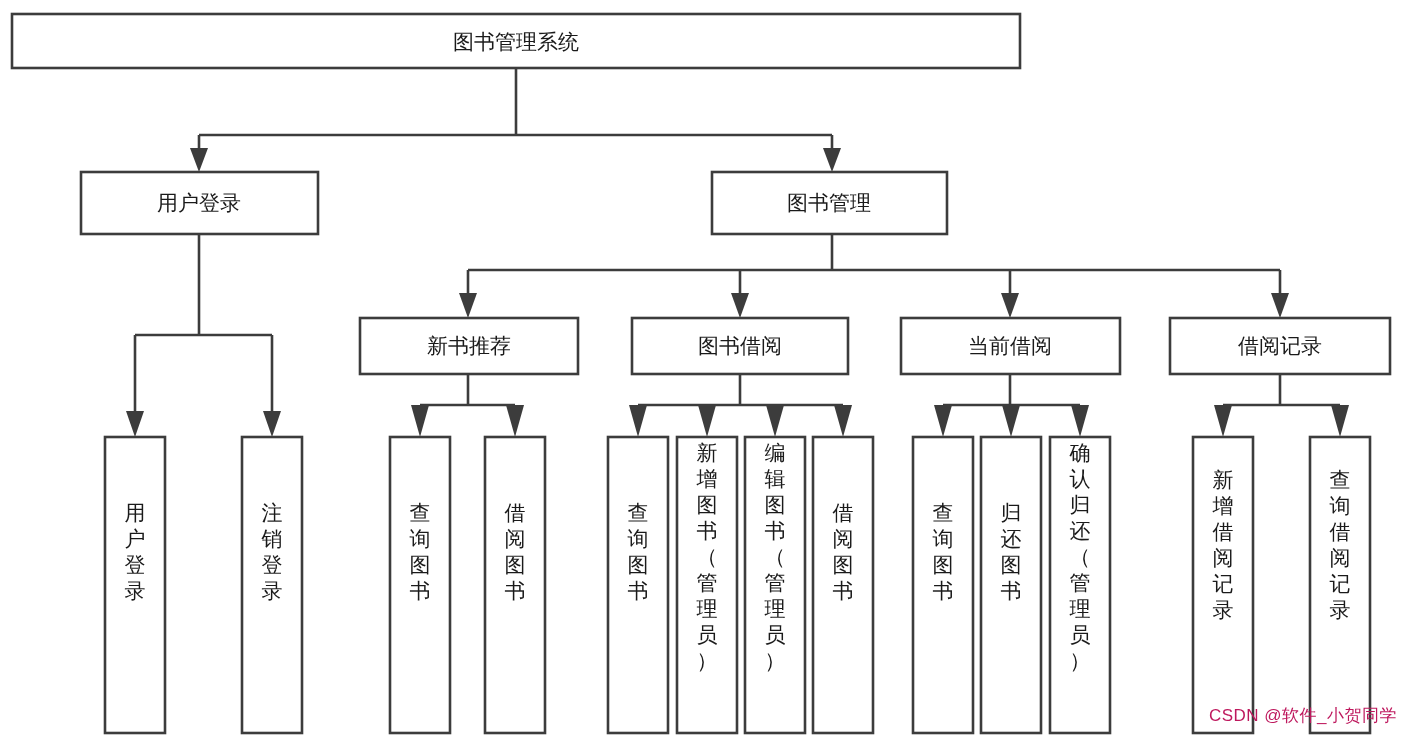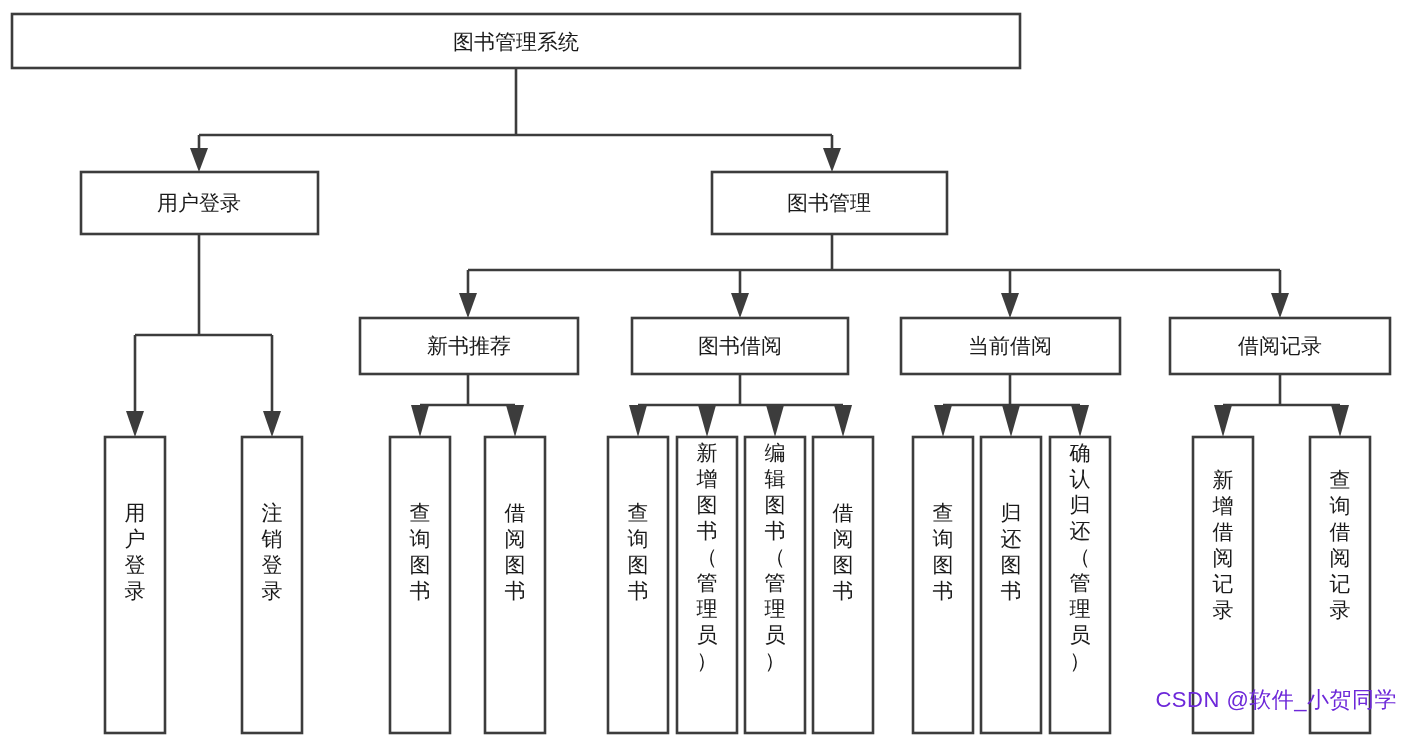--- a/index.html
+++ b/index.html
@@ -53,24 +53,24 @@
   }
   .node-label-vertical {
     fill: #1a1a1a;
     font-family: "Liberation Sans", "DejaVu Sans", sans-serif;
     font-size: 21px;
     text-anchor: middle;
   }
   .watermark {
     position: absolute;
     right: 8px;
-    bottom: 18px;
-    font-family: "Liberation Sans", "DejaVu Sans", sans-serif;
-    font-size: 22px;
-    color: #6d28d9;
+    bottom: 6px;
+    font-family: "Liberation Sans", "DejaVu Sans", sans-serif;
+    font-size: 17px;
+    color: #be185d;
     letter-spacing: 0.5px;
     white-space: nowrap;
     pointer-events: none;
   }
 </style>
 </head>
 <body>
 
 <div id="diagram-root">
 

